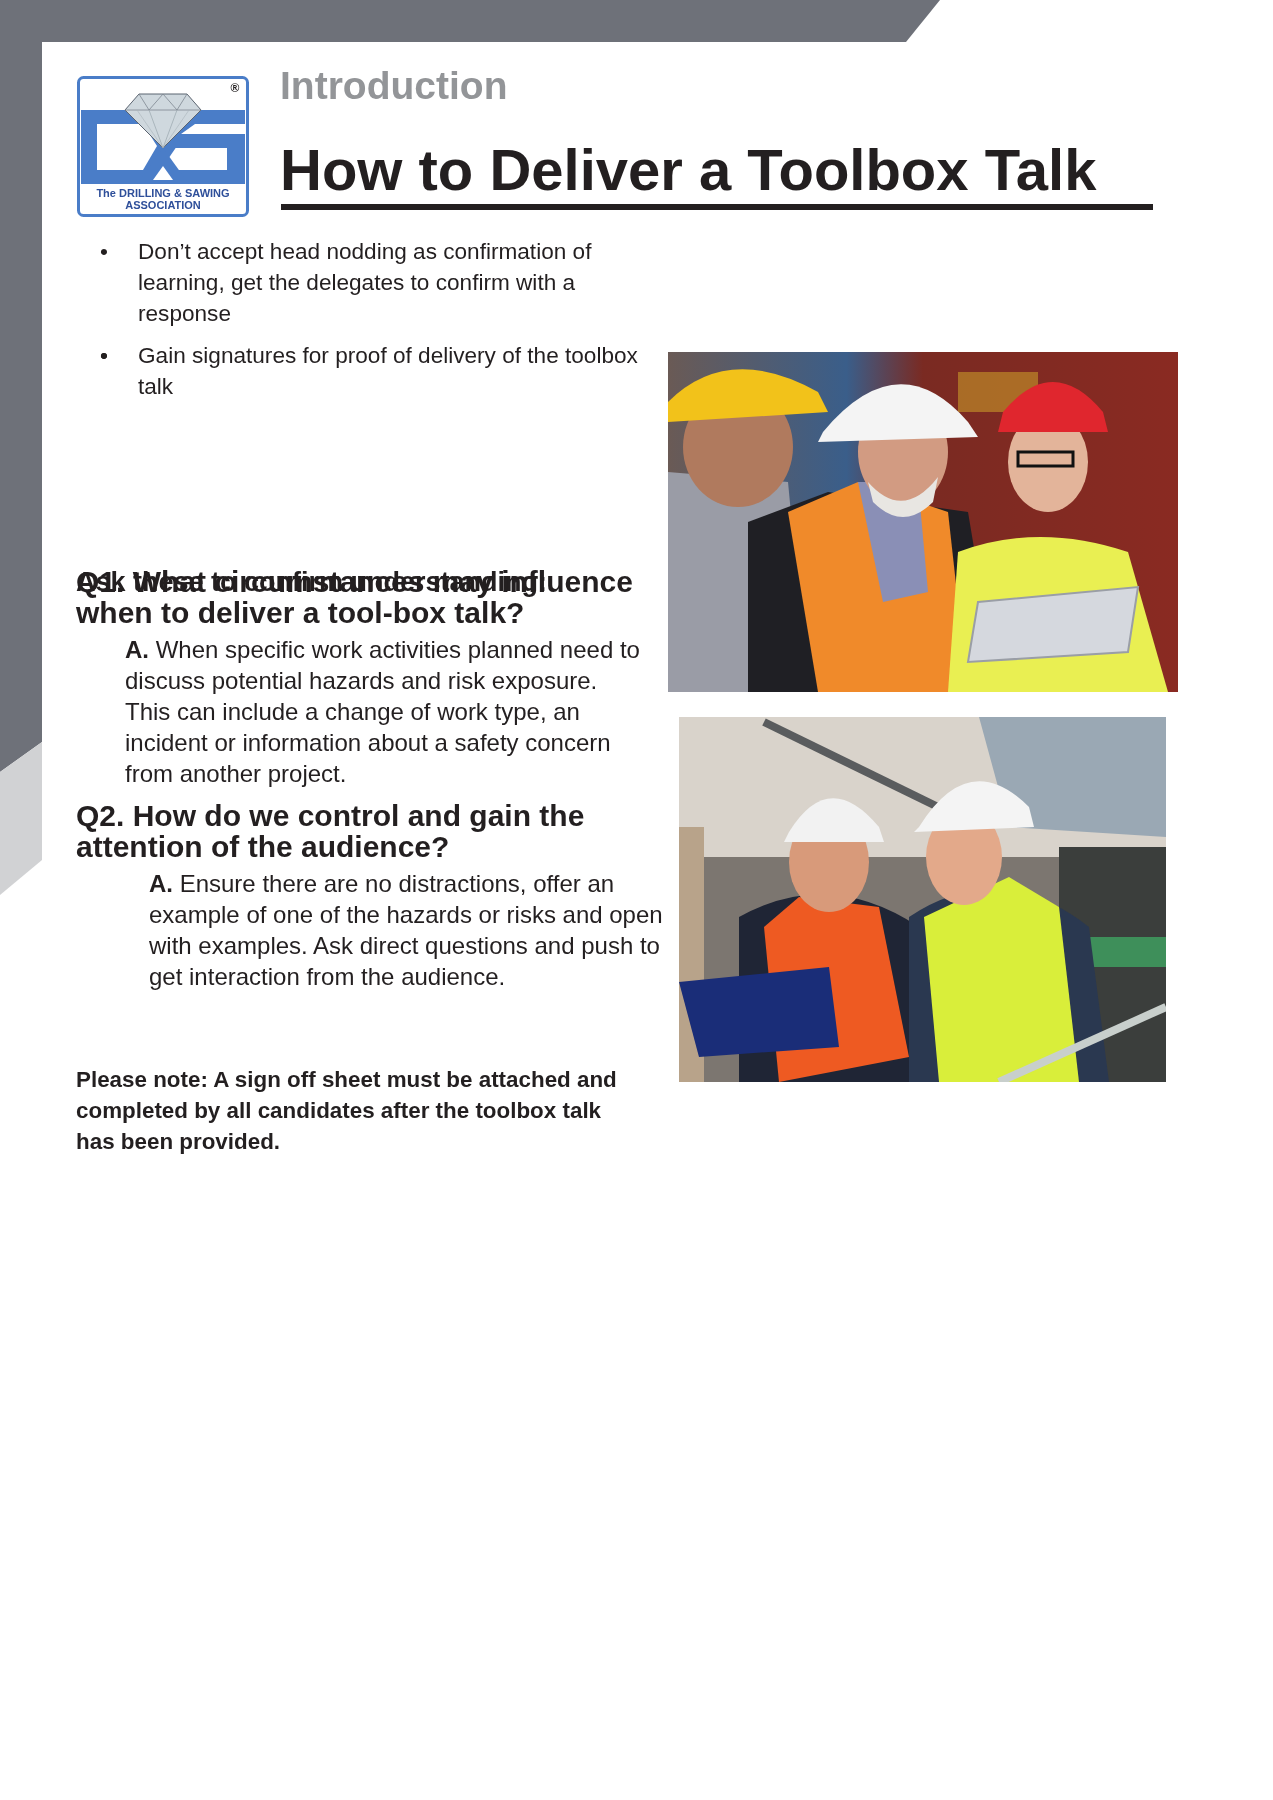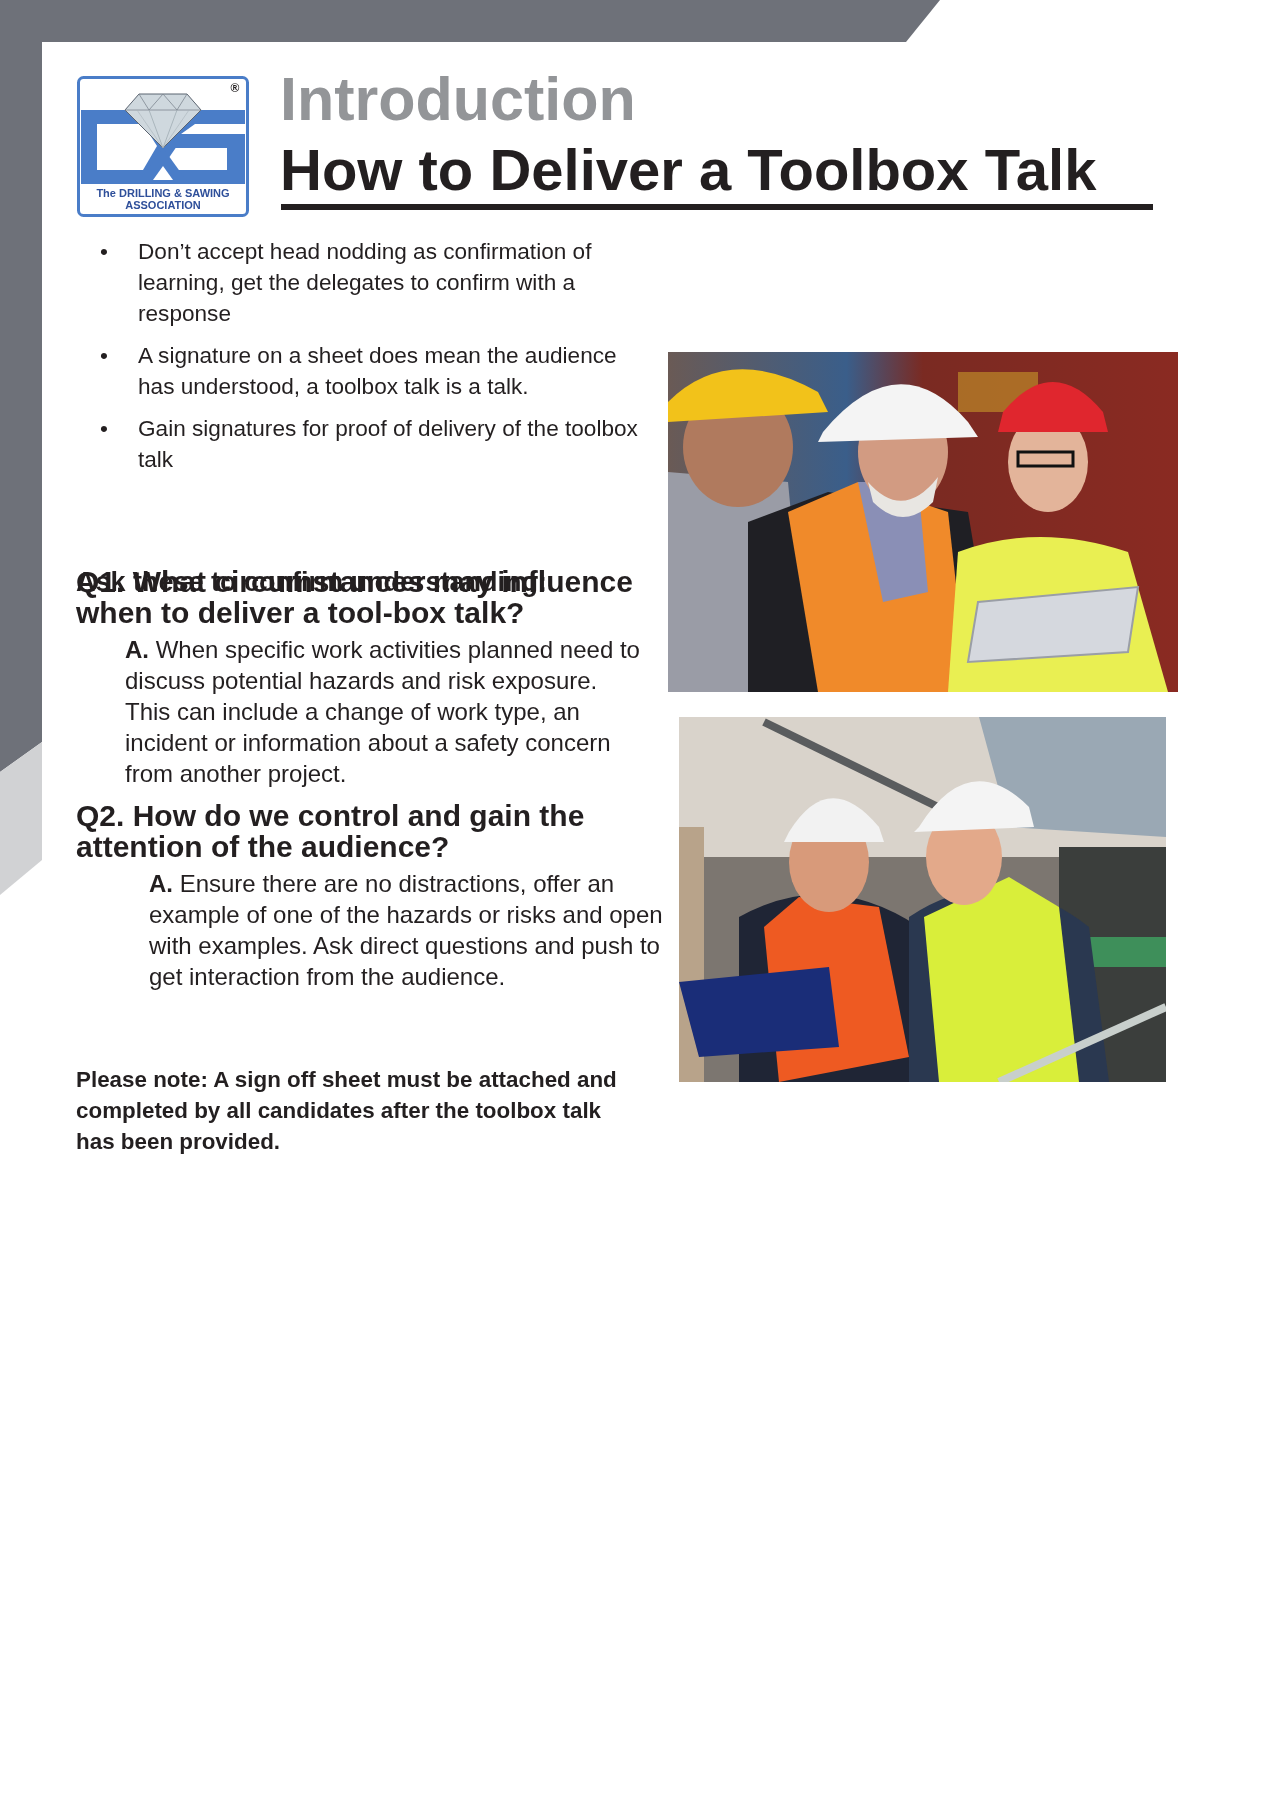--- a/index.html
+++ b/index.html
@@ -3,21 +3,21 @@
 <meta charset="utf-8">
 <style>
   html, body { margin:0; padding:0; }
   body { width:1273px; height:1800px; position:relative; background:#ffffff; overflow:hidden;
          font-family:"Liberation Sans", sans-serif; color:#231f20; }
   .band-top { position:absolute; left:0; top:0; width:940px; height:42px; background:#6e7179;
               clip-path:polygon(0 0, 940px 0, 906px 42px, 0 42px); }
   .band-left { position:absolute; left:0; top:0; width:42px; height:900px; }
   .band-left svg { display:block; }
   .logo { position:absolute; left:77px; top:76px; width:172px; height:141px; }
-  .title-sub { position:absolute; left:280px; top:64px; font-size:61px; font-weight:bold; color:#939598;
+  .title-sub { position:absolute; left:280px; top:64px; font-size:39px; font-weight:bold; color:#939598;
                letter-spacing:0px; white-space:nowrap; }
   .title-main { position:absolute; left:280px; top:136px; font-size:58px; font-weight:bold; color:#231f20; white-space:nowrap; }
   .title-rule { position:absolute; left:281px; top:204px; width:872px; height:6px; background:#231f20; }
   .bullets { position:absolute; left:100px; top:236px; width:540px; margin:0; padding:0; list-style:none; }
   .bullets li { position:relative; padding-left:38px; font-size:22.6px; line-height:31px; margin-bottom:11px; }
   .bullets li .dot { position:absolute; left:0; top:0; }
   .section-h { position:absolute; left:76px; top:519px; font-size:27px; font-weight:bold; white-space:nowrap;margin-top:48px; }
   .q { position:absolute; left:76px; width:560px; font-size:30px; font-weight:bold; line-height:31px; }
   .a { position:absolute; left:125px; width:520px; font-size:24px; line-height:31px; }
   .a b { font-weight:bold; }
@@ -65,21 +65,20 @@
 <div class="title-main">How to Deliver a Toolbox Talk</div>
 <div class="title-rule"></div>
 
 <ul class="bullets">
   <li>
     <span class="dot">•</span>
     <span>Don’t accept head nodding as confirmation of learning, get the delegates to confirm with a response</span>
   </li>
   <li>
     <span class="dot">•</span>
-    <span>A signature on a sheet does mean the audience has understood, a toolbox talk is a talk.</span>
   </li>
   <li>
     <span class="dot">•</span>
     <span>Gain signatures for proof of delivery of the toolbox talk</span>
   </li>
 </ul>
 
 <div class="section-h">Ask these to confirm understanding:</div>
 
 <div class="q" style="top:566px;">Q1. What circumstances may influence when to deliver a tool-box talk?</div>

